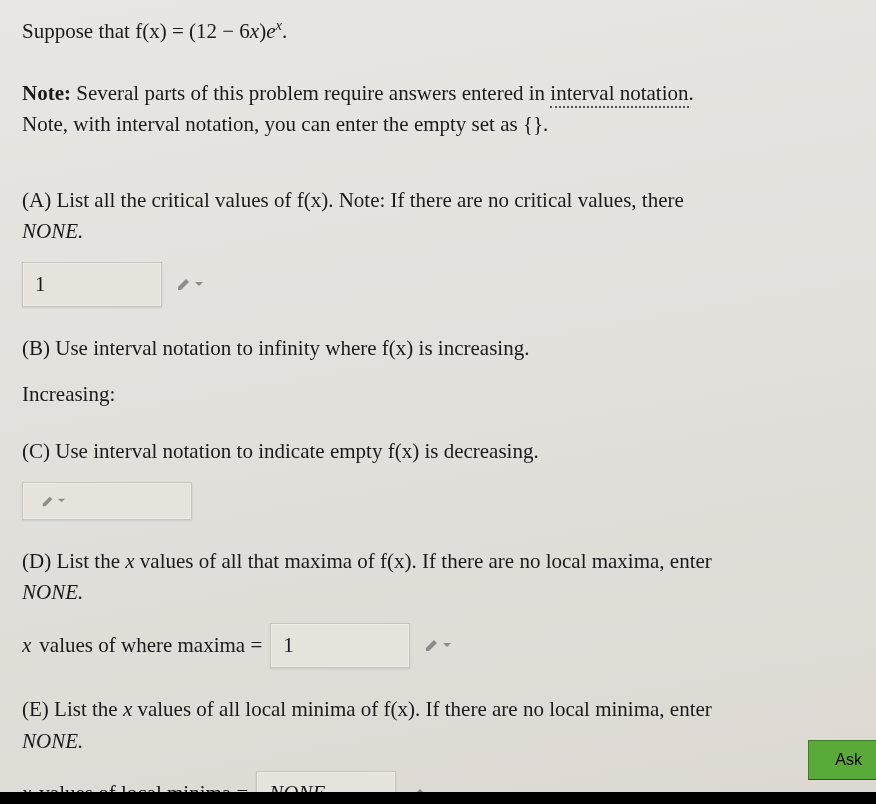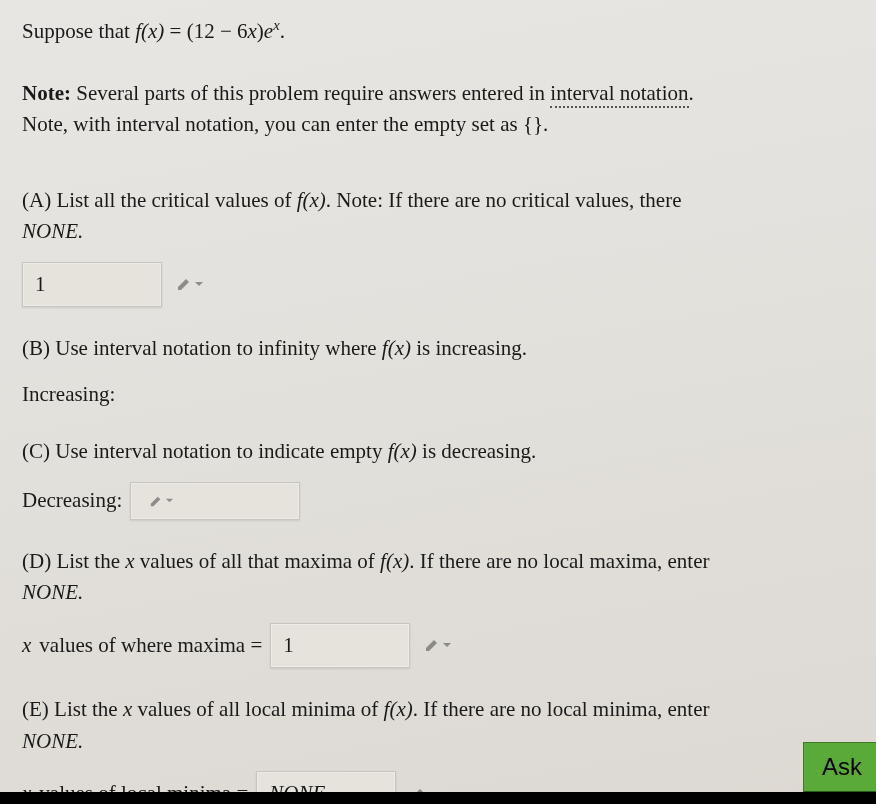--- a/index.html
+++ b/index.html
@@ -33,38 +33,38 @@
     min-width: 170px;
     min-height: 38px;
   }
   .answer-box.small { min-width: 140px; }
   .answer-box .val { flex: 1; }
   .pencil-wrap { display: inline-flex; align-items: center; gap: 2px; margin-left: 6px; opacity: 0.6; cursor: pointer; }
   .pencil-wrap svg { display: block; }
   .ask-btn {
     position: absolute;
     right: 0;
-    bottom: 12px;
+    bottom: 24px;
     background: #5aaa3a;
     color: #000;
     font-family: Arial, sans-serif;
-    font-size: 24px;
-    padding: 10px 14px 10px 18px;
+    font-size: 16px;
+    padding: 10px 14px 10px 26px;
     border-top: 1px solid #3e7a28;
     border-left: 1px solid #3e7a28;
     border-bottom: 1px solid #2a5a1a;
     cursor: pointer;
   }
   .bottom-bar {
     position: absolute;
     left: 0; right: 0; bottom: 0;
     height: 12px;
     background: #000;
   }
-  .f-func { font-style: italic; }
+  .f-func { }
   sup { font-size: 0.7em; }
 </style>
 </head>
 <body>
 
 <div class="problem-text">
   <span>Suppose that </span><span class="f-func">f(x)</span><span> = (12 − 6</span><span class="math-i">x</span><span>)</span><span class="math-i">e</span><sup class="math-i">x</sup><span>.</span>
 </div>
 
 <div class="note-block">
@@ -106,21 +106,20 @@
   <div class="answer-line">
     <span>Increasing:</span>
   </div>
 </div>
 
 <div class="part">
   <div class="part-prompt">
     <span>(C) Use interval notation to indicate empty </span><span class="f-func">f(x)</span><span> is decreasing.</span>
   </div>
   <div class="answer-line">
-    <span>Decreasing:</span>
     <span class="answer-box">
       <span class="pencil-wrap">
         <span>
             <svg width="14" height="14" viewBox="0 0 16 16">
               <path d="M2 11 L10 3 L13 6 L5 14 L2 14 Z" fill="#555"></path>
             </svg>
           </span>
         <span>
             <svg width="9" height="9" viewBox="0 0 10 10">
               <path d="M1 3 L5 7 L9 3" fill="#555"></path>

